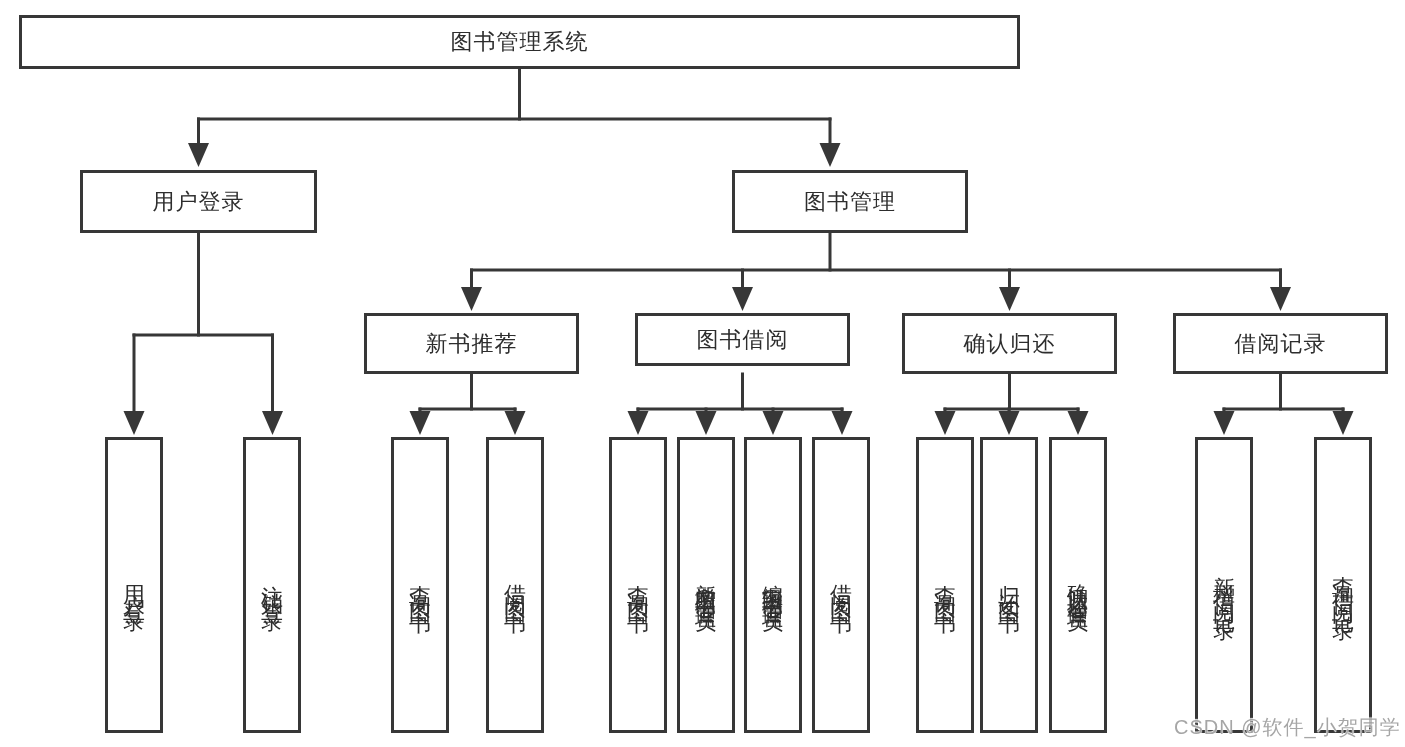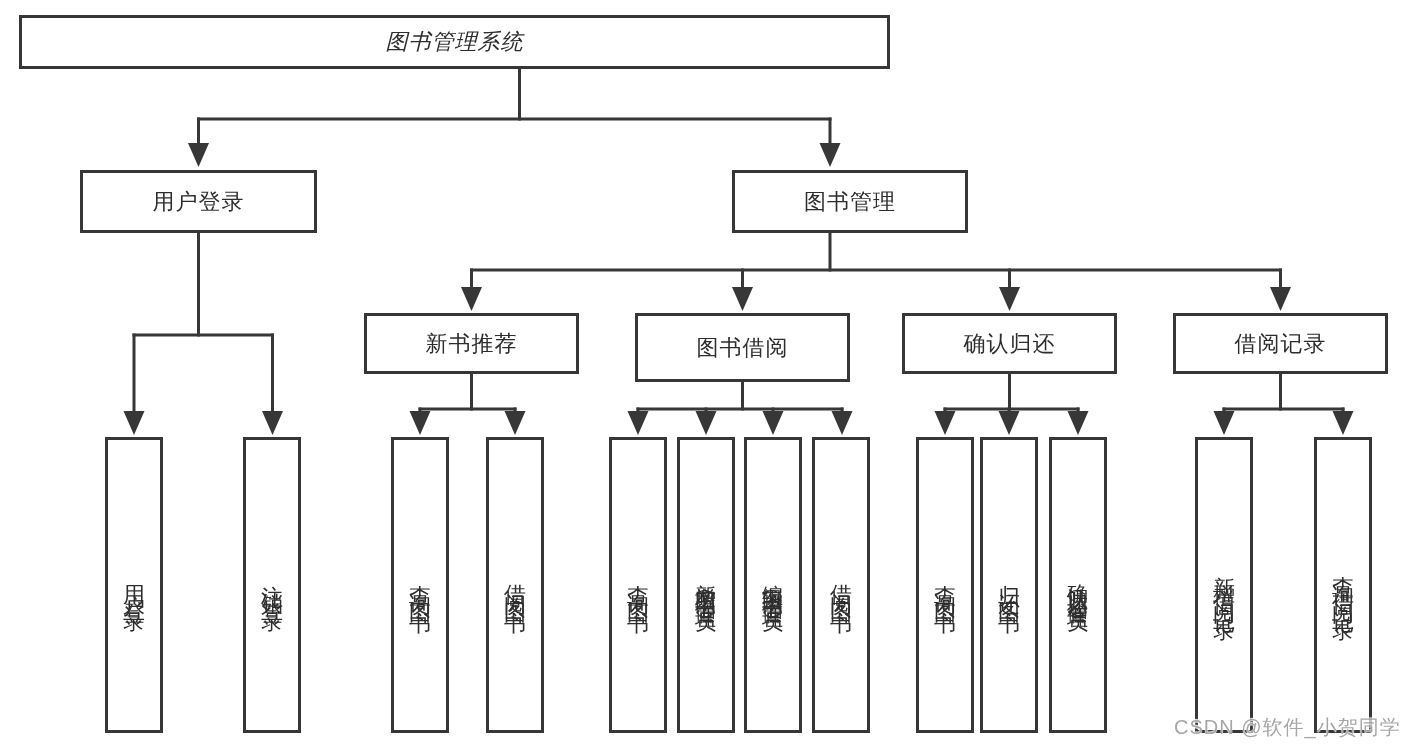--- a/index.html
+++ b/index.html
@@ -97,33 +97,33 @@
       <line x1="1078" y1="409" x2="1078" y2="413" stroke="#373737" stroke-width="3" stroke-linecap="square"></line>
       <polygon points="1067.5,411 1088.5,411 1078,435" fill="#373737"></polygon>
       <line x1="1280.5" y1="374" x2="1280.5" y2="409" stroke="#373737" stroke-width="3" stroke-linecap="square"></line>
       <line x1="1224" y1="409" x2="1343" y2="409" stroke="#373737" stroke-width="3" stroke-linecap="square"></line>
       <line x1="1224" y1="409" x2="1224" y2="413" stroke="#373737" stroke-width="3" stroke-linecap="square"></line>
       <polygon points="1213.5,411 1234.5,411 1224,435" fill="#373737"></polygon>
       <line x1="1343" y1="409" x2="1343" y2="413" stroke="#373737" stroke-width="3" stroke-linecap="square"></line>
       <polygon points="1332.5,411 1353.5,411 1343,435" fill="#373737"></polygon>
     </svg>
   <div id="boxes">
-      <div class="node h" style="left: 19px; top: 15px; width: 871px; height: 54px; font-style: italic;">
+      <div class="node h" style="left: 19px; top: 15px; width: 1001px; height: 54px;">
         <span>图书管理系统</span>
       </div>
       <div class="node h" style="left: 80px; top: 170px; width: 237px; height: 63px;">
         <span>用户登录</span>
       </div>
       <div class="node h" style="left: 712px; top: 170px; width: 236px; height: 63px; margin-left: 20px;">
         <span>图书管理</span>
       </div>
       <div class="node h" style="left: 364px; top: 313px; width: 215px; height: 61px; text-align: center;">
         <span>新书推荐</span>
       </div>
-      <div class="node h" style="left: 635px; top: 313px; width: 215px; height: 69px;">
+      <div class="node h" style="left: 635px; top: 313px; width: 215px; height: 53px;">
         <span>图书借阅</span>
       </div>
       <div class="node h" style="left: 902px; top: 313px; width: 215px; height: 61px;">
         <span>确认归还</span>
       </div>
       <div class="node h" style="left: 1173px; top: 313px; width: 215px; height: 61px;">
         <span>借阅记录</span>
       </div>
       <div class="node v" style="left: 105px; top: 437px; width: 58px; height: 296px;">
         <span>用户登录</span>

